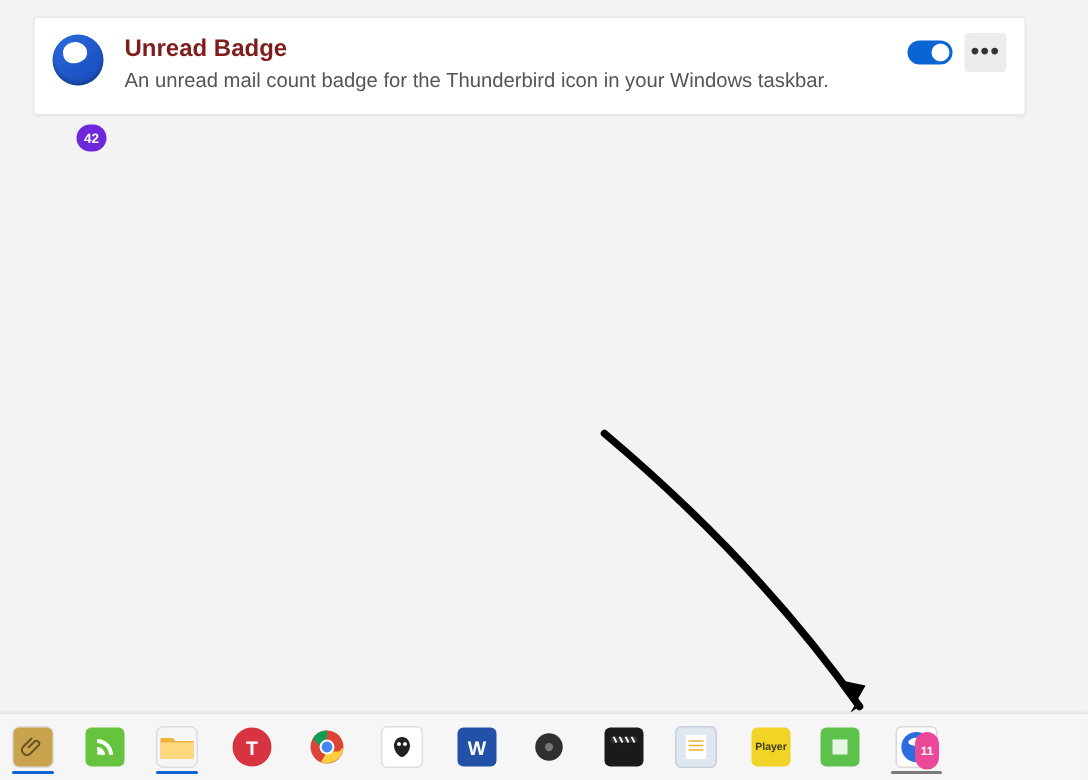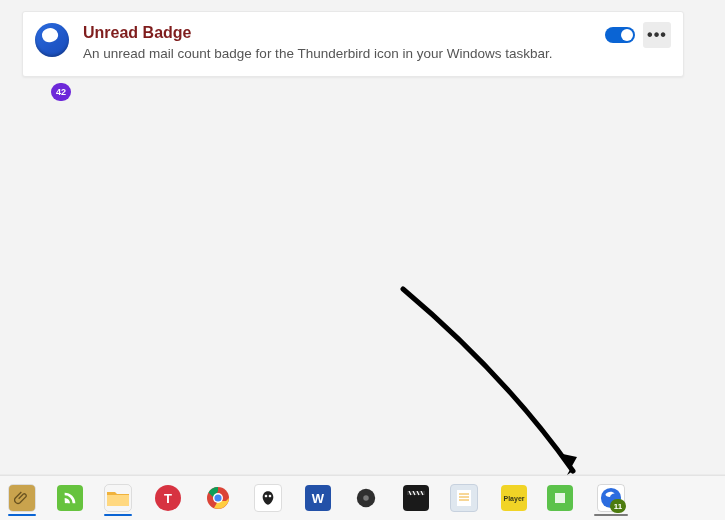--- a/index.html
+++ b/index.html
@@ -136,19 +136,19 @@
           <rect x="2" y="2" width="10" height="10" fill="#fff" opacity=".85"></rect>
         </svg>
     </div>
   </div>
   <div id="i12" class="tb-item active">
     <div class="ico" style="position:relative;">
       <svg width="22" height="22" viewBox="0 0 24 24">
         <circle cx="12" cy="12" r="11" fill="#2b6cdf"></circle>
         <path fill="#fff" d="M6 8c2-3 7-4 10-1-3 0-5 2-5 4-3 0-5-1-5-3z"></path>
       </svg>
-      <div style="position:absolute;right:-2px;bottom:-2px;width:16px;height:14px;background:#4d7c0f;border-radius:8px;display:flex;align-items:center;justify-content:center;">
+      <div style="position:absolute;right:-2px;bottom:-2px;width:16px;height:25px;background:#ec4899;border-radius:8px;display:flex;align-items:center;justify-content:center;">
         <span style="color:#fff;font-size:8px;font-weight:700;">11</span>
       </div>
     </div>
     <div class="under" style="background:#7a7a7a;"></div>
   </div>
 </div>
 
 </body></html>

